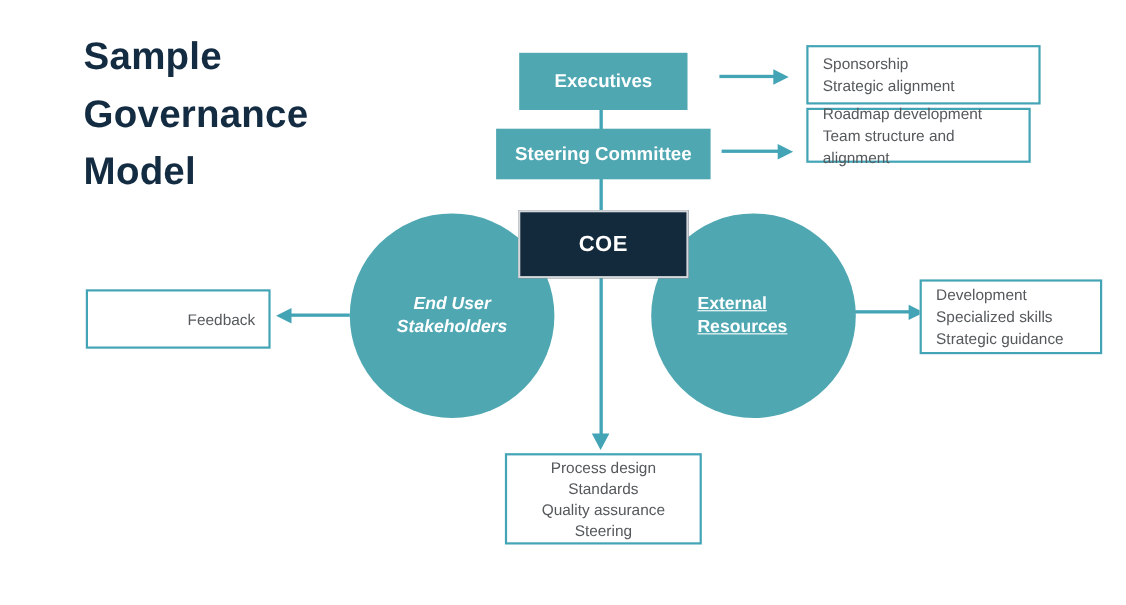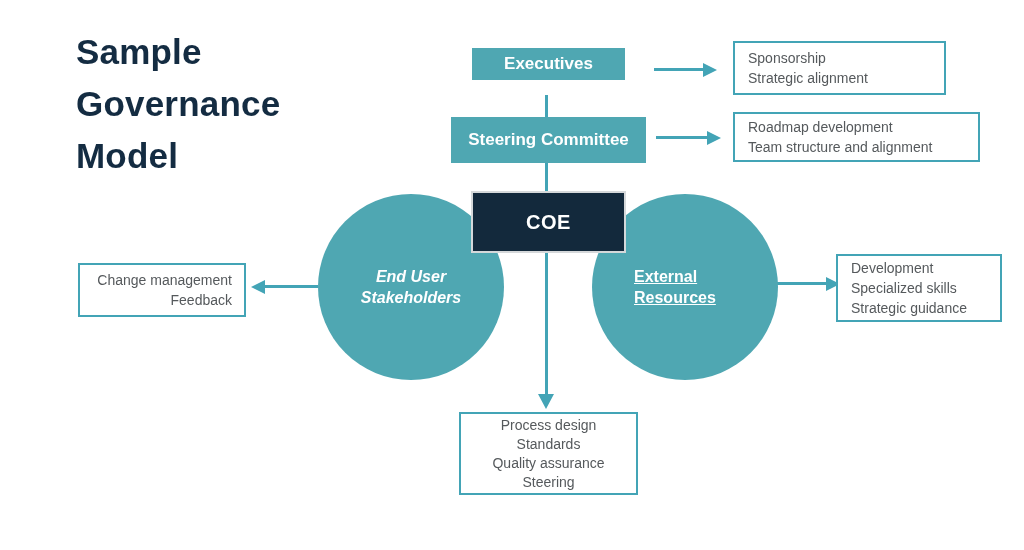--- a/index.html
+++ b/index.html
@@ -89,42 +89,41 @@
   <div class="line" style="left:739px; top:282px; width:50px; height:3px;"></div>
   <div class="ah ah-right" style="left:788px; top:277px;"></div>
 
   <div class="circle" style="left:280px; top:194px;font-style:italic;">
     <span class="lbl">End User Stakeholders</span>
   </div>
   <div class="circle right" style="left:554px; top:194px;text-decoration:underline;">
     <span class="lbl">External Resources</span>
   </div>
 
-  <div class="tealbox" style="left:434px; top:48px; width:153px; height:32px;">
+  <div class="tealbox" style="left:434px; top:48px; width:153px; height:52px;">
     <span>Executives</span>
   </div>
   <div class="tealbox" style="left:413px; top:117px; width:195px; height:46px;">
     <span>Steering Committee</span>
   </div>
   <div class="tealbox coe" style="left:433px; top:191px; width:155px; height:62px;">
     <span>COE</span>
   </div>
 
   <div class="callout align-left" style="left:695px; top:41px; width:213px; height:54px;">
     <div>Sponsorship</div>
     <div>Strategic alignment</div>
   </div>
 
-  <div class="callout align-left" style="left:695px; top:112px; width:247px; height:50px;">
+  <div class="callout align-left" style="left:695px; top:98px; width:204px; height:50px;">
     <div>Roadmap development</div>
     <div>Team structure and alignment</div>
   </div>
 
   <div class="callout align-right" style="left:40px; top:263px; width:168px; height:54px;">
-    <div>Change management</div>
     <div>Feedback</div>
   </div>
 
   <div class="callout align-left" style="left:798px; top:254px; width:166px; height:68px;">
     <div>Development</div>
     <div>Specialized skills</div>
     <div>Strategic guidance</div>
   </div>
 
   <div class="callout align-center" style="left:421px; top:412px; width:179px; height:83px;">

